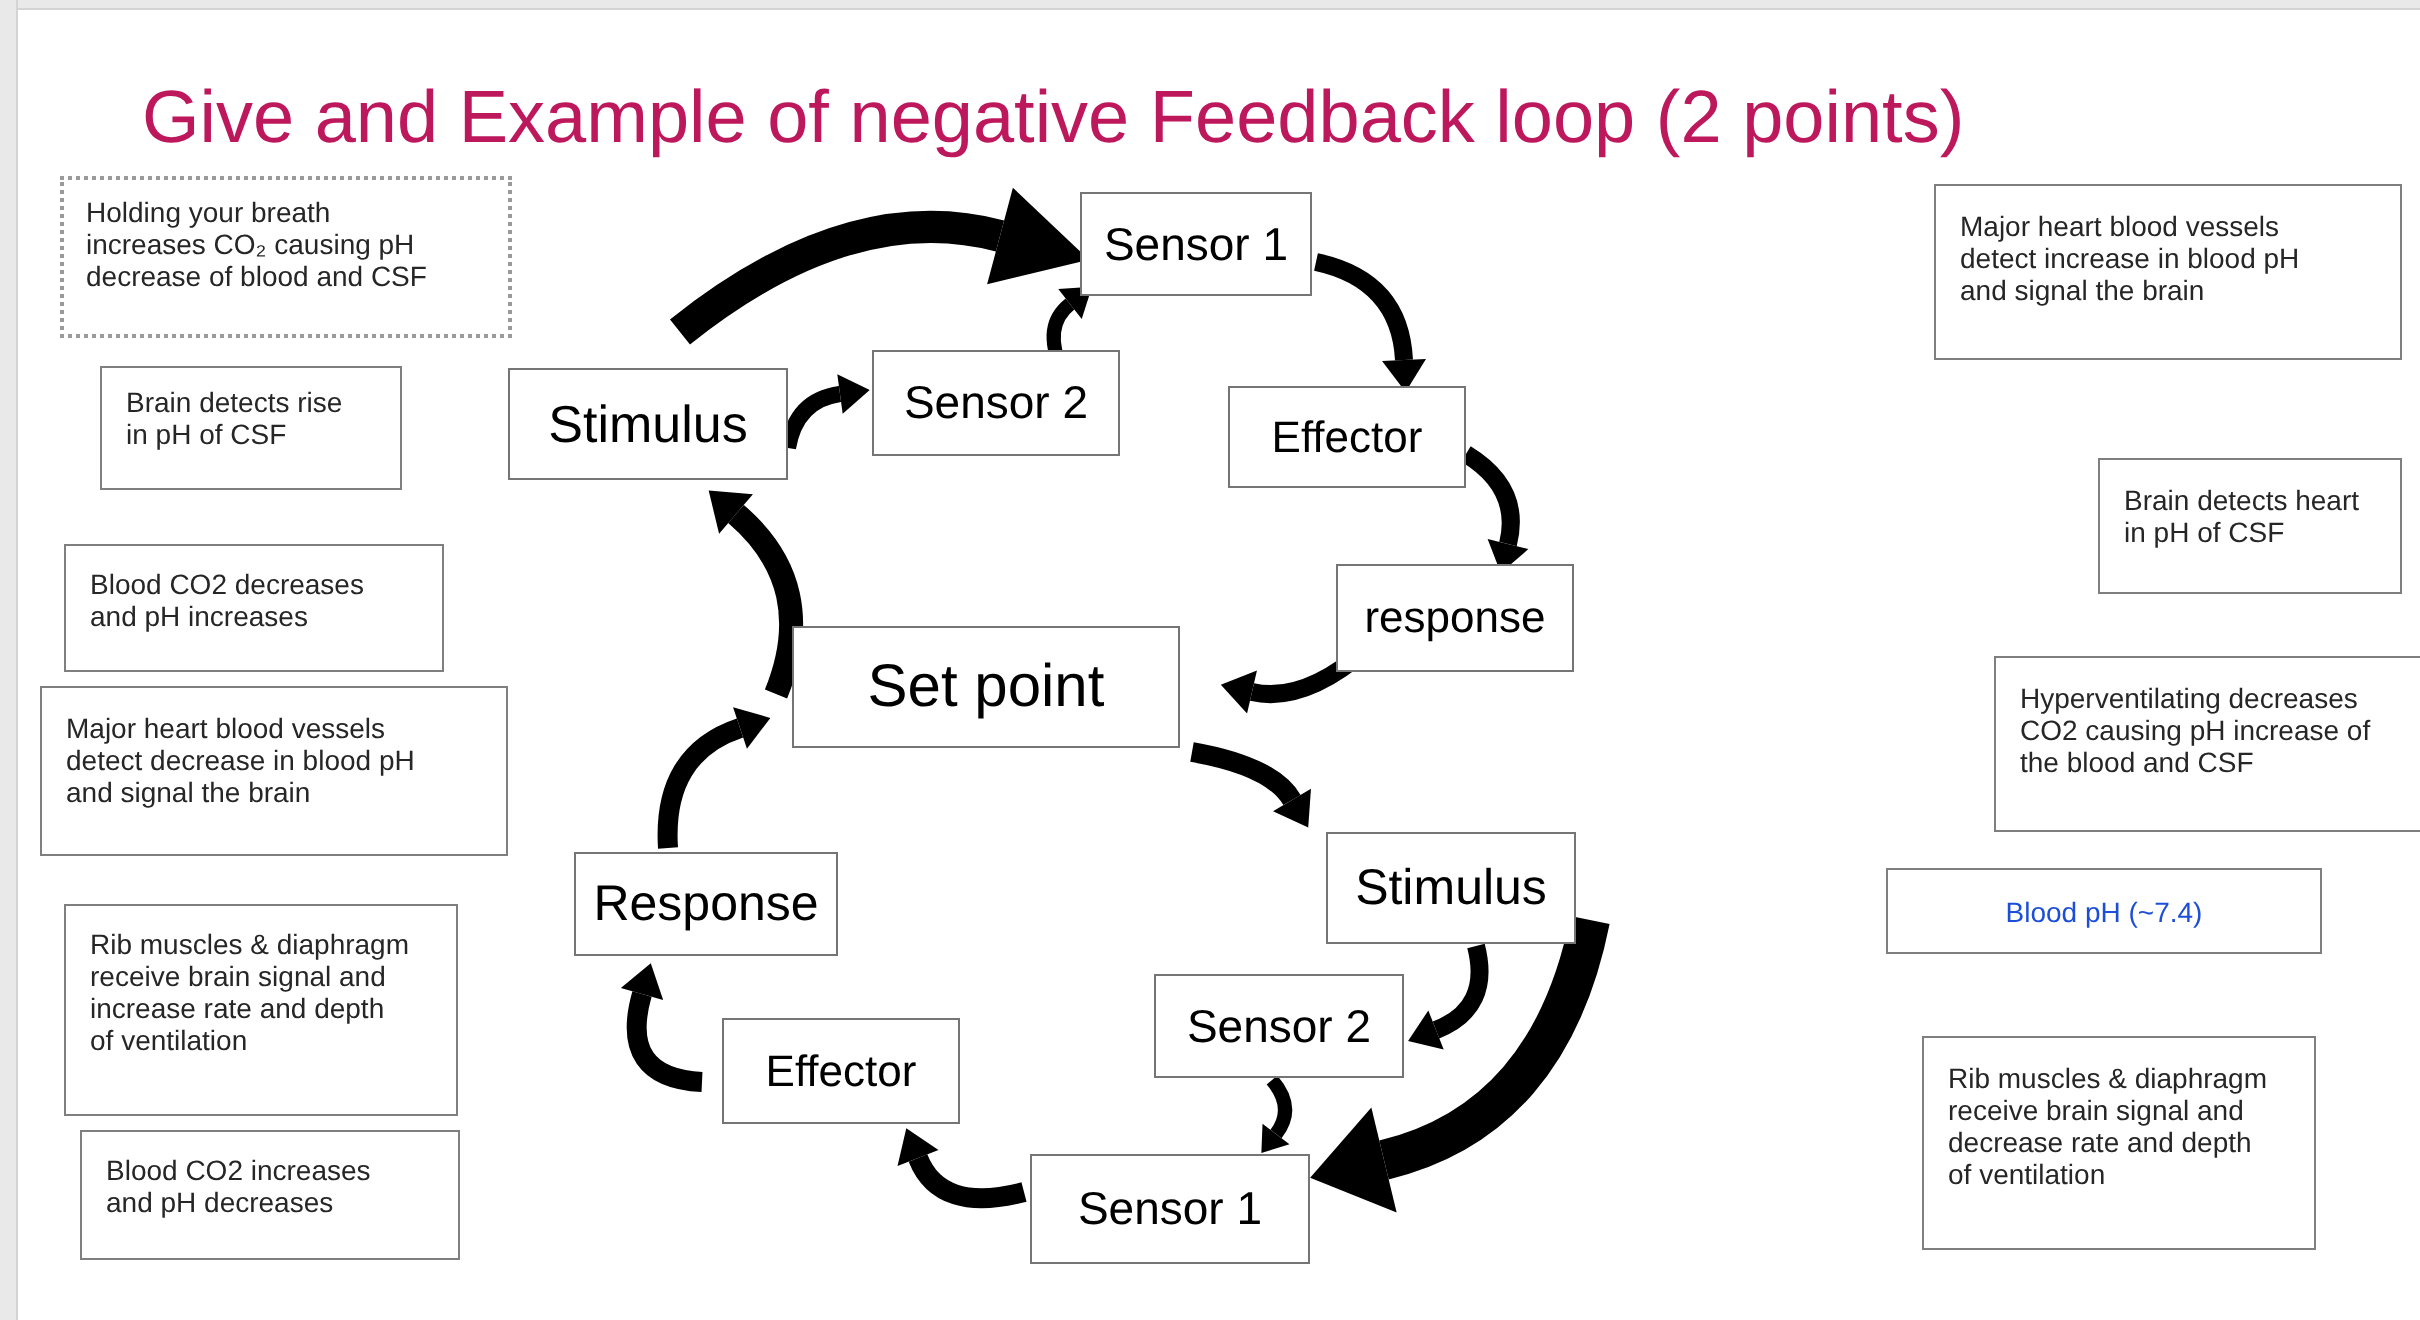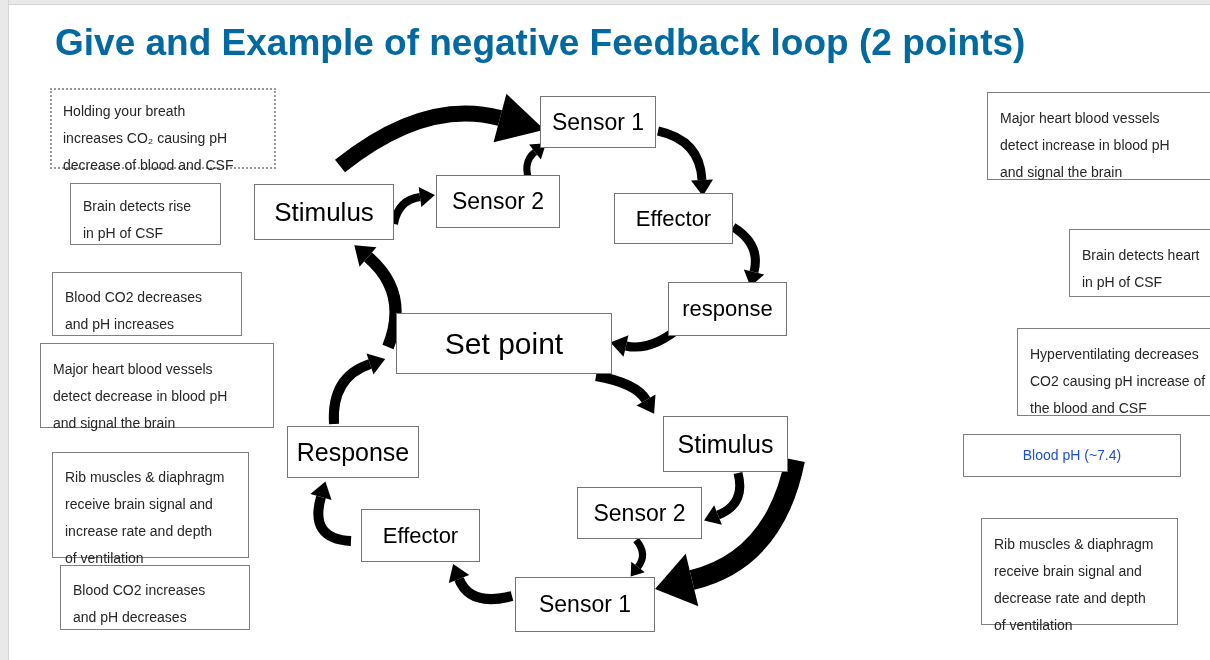--- a/index.html
+++ b/index.html
@@ -6,35 +6,34 @@
   body{
     width:1210px;height:660px;position:relative;overflow:hidden;
     background:#ffffff;
     font-family:"Liberation Sans", sans-serif;
     color:#1b1b1b;
   }
   .edge-top{position:absolute;left:0;top:0;width:1210px;height:4px;background:#e9e9e9;border-bottom:1px solid #d4d4d4;}
   .edge-left{position:absolute;left:0;top:0;width:8px;height:660px;background:#e9e9e9;border-right:1px solid #d4d4d4;}
 
   .slide-title{
-    position:absolute;left:55px;top:22px;margin:0;
-    font-size:37px;font-weight:700;color:#0369a1;white-space:nowrap;
+    position:absolute;left:55px;top:22px;margin:16px;
+    font-size:37px;font-weight:400;color:#be185d;white-space:nowrap;
     letter-spacing:0px;
   }
 
   #arrow-layer{position:absolute;left:0;top:0;z-index:1;}
 
   .note{
     position:absolute;z-index:2;background:#fff;
     border:1px solid #7f7f7f;
-    font-size:14px;line-height:27px;color:#262626;
+    font-size:14px;line-height:16px;color:#262626;
     white-space:pre-line;
     padding:9px 8px 0 12px;
     box-sizing:border-box;
-    margin-left:20px;
   }
   .note.dashed{border:2px dotted #9a9a9a;padding:8px 7px 0 11px;}
   .note.centered{
     white-space:nowrap;display:flex;align-items:center;justify-content:center;
     padding:0;color:#1d4ed8;
   }
 
   .node{
     position:absolute;z-index:2;background:#fff;
     border:1.5px solid #757575;
@@ -138,18 +137,18 @@
 <div class="note" style="left:961px;top:518px;width:197px;height:107px;padding-top:12px;">Rib muscles &amp; diaphragm
 receive brain signal and
 decrease rate and depth
 of ventilation</div>
 
 <div class="node" style="left:540px;top:96px;width:116px;height:52px;font-size:23px;">Sensor 1</div>
 <div class="node" style="left:436px;top:175px;width:124px;height:53px;font-size:23px;">Sensor 2</div>
 <div class="node" style="left:254px;top:184px;width:140px;height:56px;font-size:26px;">Stimulus</div>
 <div class="node" style="left:614px;top:193px;width:119px;height:51px;font-size:22px;">Effector</div>
 <div class="node" style="left:668px;top:282px;width:119px;height:54px;font-size:22px;">response</div>
-<div class="node" style="left:396px;top:313px;width:216px;height:61px;font-size:30px;">Set point</div>
+<div class="node" style="left:396px;top:313px;width:194px;height:61px;font-size:30px;">Set point</div>
 <div class="node" style="left:663px;top:416px;width:125px;height:56px;font-size:25px;">Stimulus</div>
 <div class="node" style="left:577px;top:487px;width:125px;height:52px;font-size:23px;">Sensor 2</div>
 <div class="node" style="left:515px;top:577px;width:140px;height:55px;font-size:23px;">Sensor 1</div>
 <div class="node" style="left:361px;top:509px;width:119px;height:53px;font-size:22px;">Effector</div>
 <div class="node" style="left:287px;top:426px;width:132px;height:52px;font-size:25px;">Response</div>
 
 </body></html>

